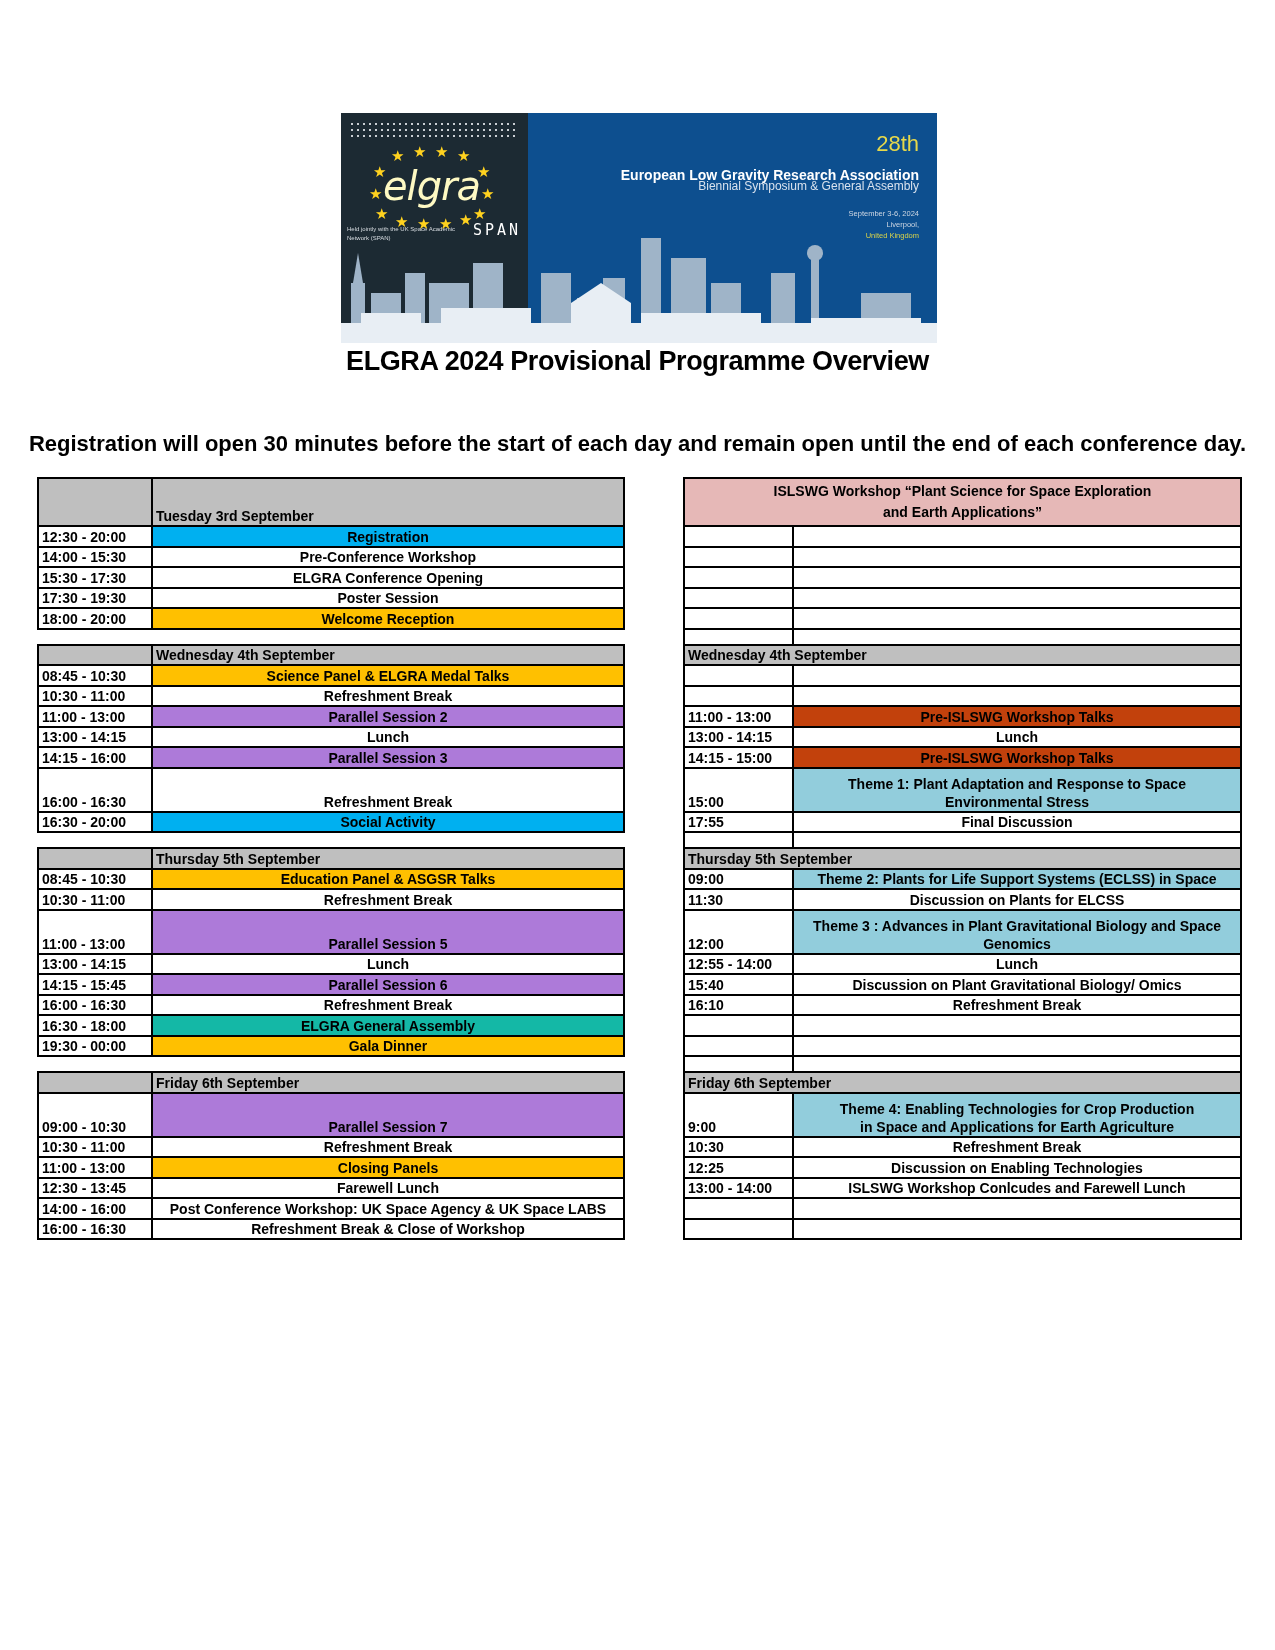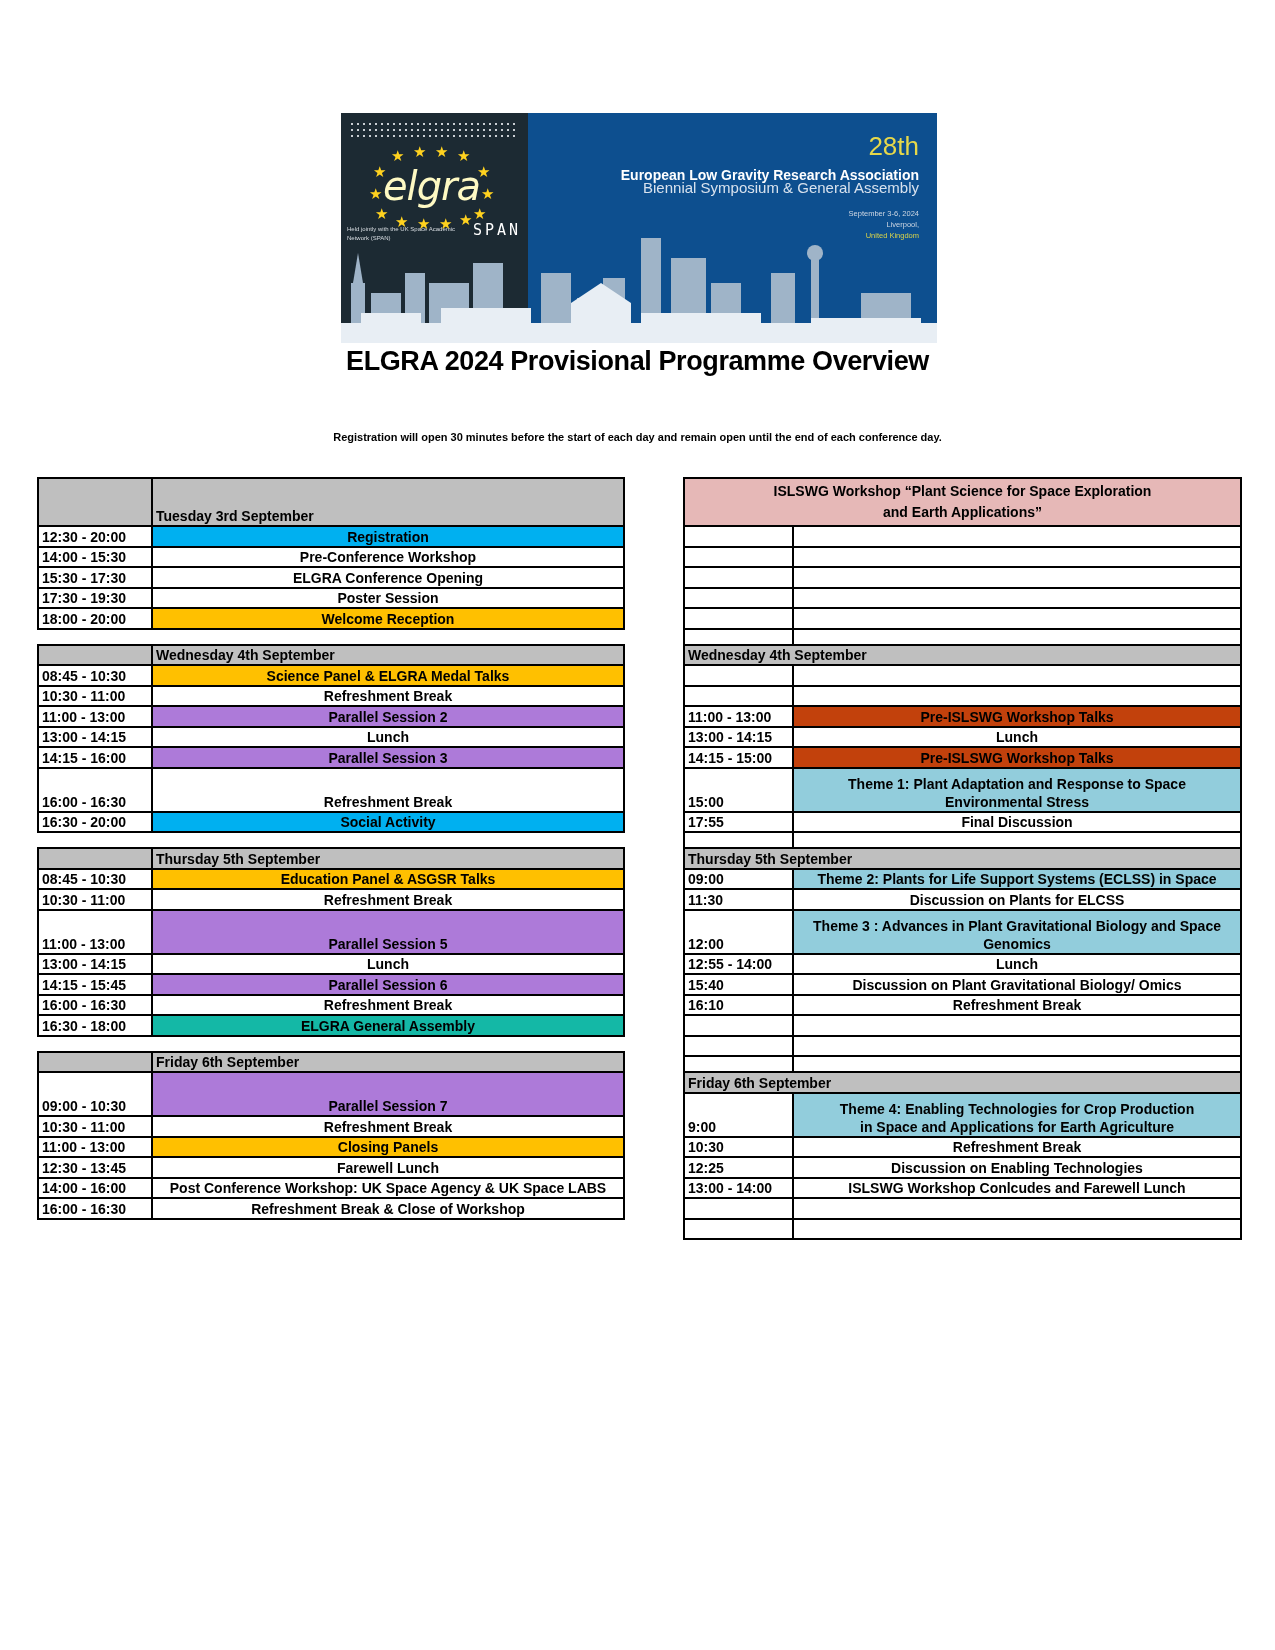--- a/index.html
+++ b/index.html
@@ -13,30 +13,30 @@
   .banner .dots { position: absolute; left: 8px; top: 8px; width: 170px; height: 18px;
                   background-image: radial-gradient(circle, #c9ced3 1px, transparent 1.3px);
                   background-size: 6px 6px; }
   .banner .stars { position: absolute; left: 28px; top: 30px; width: 130px; height: 86px; color: #ffd21f; font-size: 15px; }
   .banner .stars span { position: absolute; }
   .banner .logo { position: absolute; left: 42px; top: 50px; font-size: 40px; color: #fef9c3; font-style: italic;
                   font-family: "DejaVu Sans", sans-serif; letter-spacing: -1px; }
   .banner .held { position: absolute; left: 6px; top: 112px; font-size: 6px; color: #d8dde2; line-height: 9px; width: 110px; }
   .banner .span-logo { position: absolute; left: 132px; top: 108px; font-size: 15px; color: #fff; letter-spacing: 3px;
                        font-family: "DejaVu Sans Mono", monospace; }
-  .banner .ord { position: absolute; right: 18px; top: 18px; font-size: 26px; color: #e6d84a; }
+  .banner .ord { position: absolute; right: 18px; top: 18px; font-size: 22px; color: #e6d84a; }
   .banner .org { position: absolute; right: 18px; top: 46px; font-size: 14px; font-weight: bold; color: #fff; white-space: nowrap; margin-top: 8px; }
-  .banner .sub { position: absolute; right: 18px; top: 66px; font-size: 15px; color: #d8e2ee; white-space: nowrap; }
+  .banner .sub { position: absolute; right: 18px; top: 66px; font-size: 12px; color: #d8e2ee; white-space: nowrap; }
   .banner .date { position: absolute; right: 18px; top: 95px; font-size: 7.5px; color: #cdd6e2; text-align: right; line-height: 11px; }
   .banner .date .uk { color: #d7d24a; }
   .skyline { position: absolute; left: 0; bottom: 0; width: 596px; height: 120px; }
 
   .page-title { position: absolute; left: 0; width: 1275px; top: 346px; text-align: center;
                 font-size: 27px; font-weight: bold; font-family: "Liberation Sans", sans-serif; letter-spacing: -0.4px; }
-  .reg-note { position: absolute; left: 0; width: 1275px; top: 431px; text-align: center; font-size: 11px; font-weight: bold; }
+  .reg-note { position: absolute; left: 0; width: 1275px; top: 431px; text-align: center; font-size: 22px; font-weight: bold; }
 
   
   table.sched { position: absolute; border-collapse: collapse; table-layout: fixed; font-size: 14px; }
   table.sched td { border: 2px solid #000; padding: 0 3px; height: 18.5px; line-height: 18px; vertical-align: bottom; overflow: hidden; white-space: nowrap; }
   td.time { text-align: left; font-weight: bold; }
   td.ev { text-align: center; font-weight: bold; }
   tr.hdr td { background: #bfbfbf; font-weight: bold; }
   tr.gap td { border-left: none; border-right: none; height: 14px; background: #fff; }
   tr.gap.first td { border-top: 2px solid #000; }
   .c-cyan { background: #00b0f0; }
@@ -214,20 +214,24 @@
         <td class="ev c-purple">Parallel Session 6</td>
       </tr>
   <tr>
         <td class="time">16:00 - 16:30</td>
         <td class="ev">Refreshment Break</td>
       </tr>
   <tr>
         <td class="time">16:30 - 18:00</td>
         <td class="ev c-blue">ELGRA General Assembly</td>
       </tr>
+  <tr>
+        <td class="time">19:30 - 00:00</td>
+        <td class="ev c-gold">Gala Dinner</td>
+      </tr>
   <tr class="gap first">
         <td></td>
         <td></td>
       </tr>
 
   <tr class="hdr">
     <td></td>
         <td>Friday 6th September</td>
   </tr>
   <tr class="tall">

